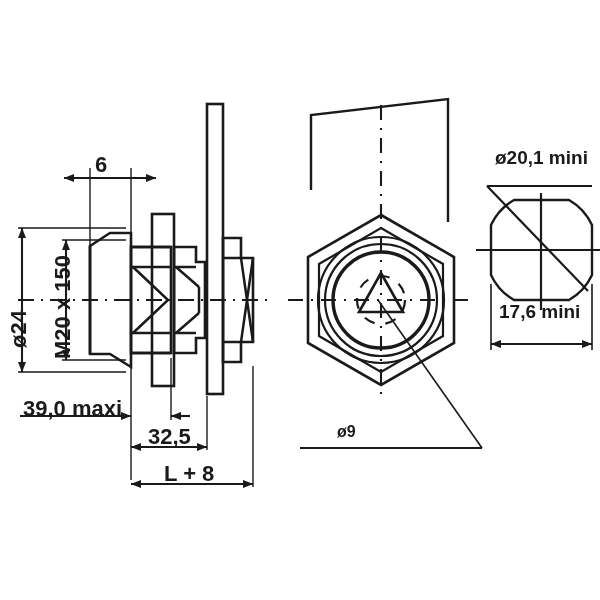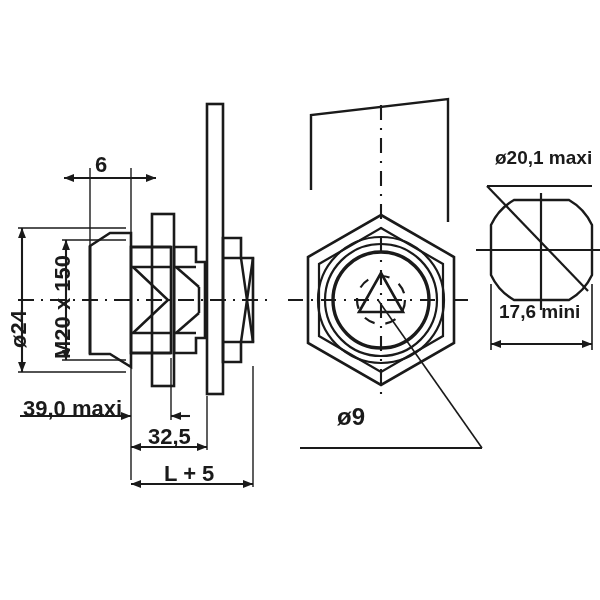--- a/index.html
+++ b/index.html
@@ -28,21 +28,21 @@
     font-family: "Liberation Sans", sans-serif;
     font-weight: 700;
     white-space: nowrap;
     user-select: none;
   }
   .lbl-vert {
     transform-origin: 0 0;
     transform: rotate(-90deg);
   }
   .s22 { font-size: 22px; }
-  .s20 { font-size: 24px; }
+  .s20 { font-size: 16px; margin-top: 20px; }
   .s19 { font-size: 19px; }
 </style>
 </head>
 <body>
 
 <div id="page">
 
   <svg id="drawing" viewBox="0 0 600 600" xmlns="http://www.w3.org/2000/svg">
     <defs>
       <marker id="arrHead" markerWidth="11" markerHeight="9" refX="10.4" refY="4.5" orient="auto" markerUnits="userSpaceOnUse">
@@ -163,21 +163,21 @@
   <span class="lbl s22" style="left:95px; top:152px;">6</span>
 
   <span class="lbl s22 lbl-vert" style="left:6px; top:348px;">ø24</span>
 
   <span class="lbl s22 lbl-vert" style="left:50px; top:359px;">M20 x 150</span>
 
   <span class="lbl s22" style="left:23px; top:396px;">39,0 maxi</span>
 
   <span class="lbl s22" style="left:148px; top:424px;text-align:right;">32,5</span>
 
-  <span class="lbl s22" style="left:164px; top:461px;">L + 5</span>
+  <span class="lbl s22" style="left:164px; top:461px;">L + 8</span>
 
   <span class="lbl s20" style="left:337px; top:403px;">ø9</span>
 
-  <span class="lbl s19" style="left:495px; top:147px;">ø20,1 maxi</span>
+  <span class="lbl s19" style="left:495px; top:147px;">ø20,1 mini</span>
 
   <span class="lbl s19" style="left:499px; top:301px;">17,6 mini</span>
 
 </div>
 
 </body></html>

